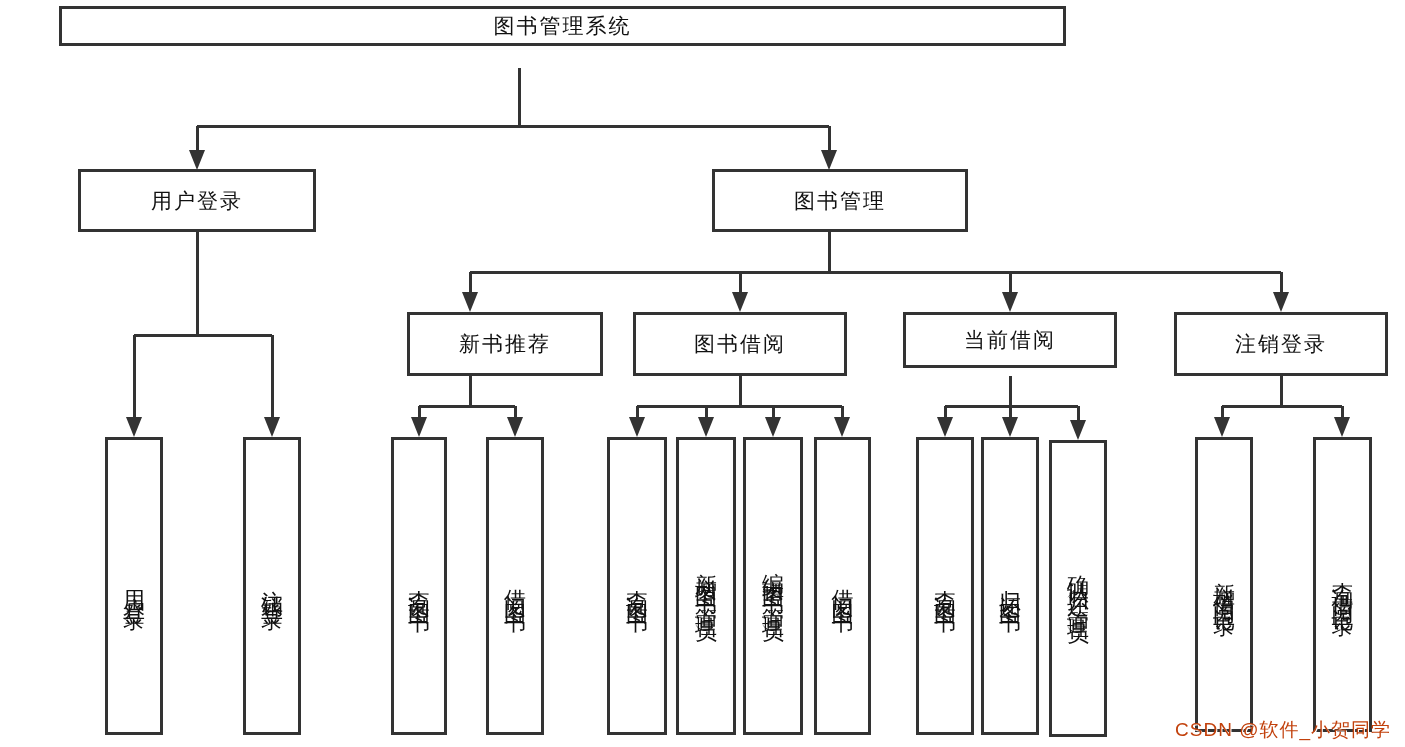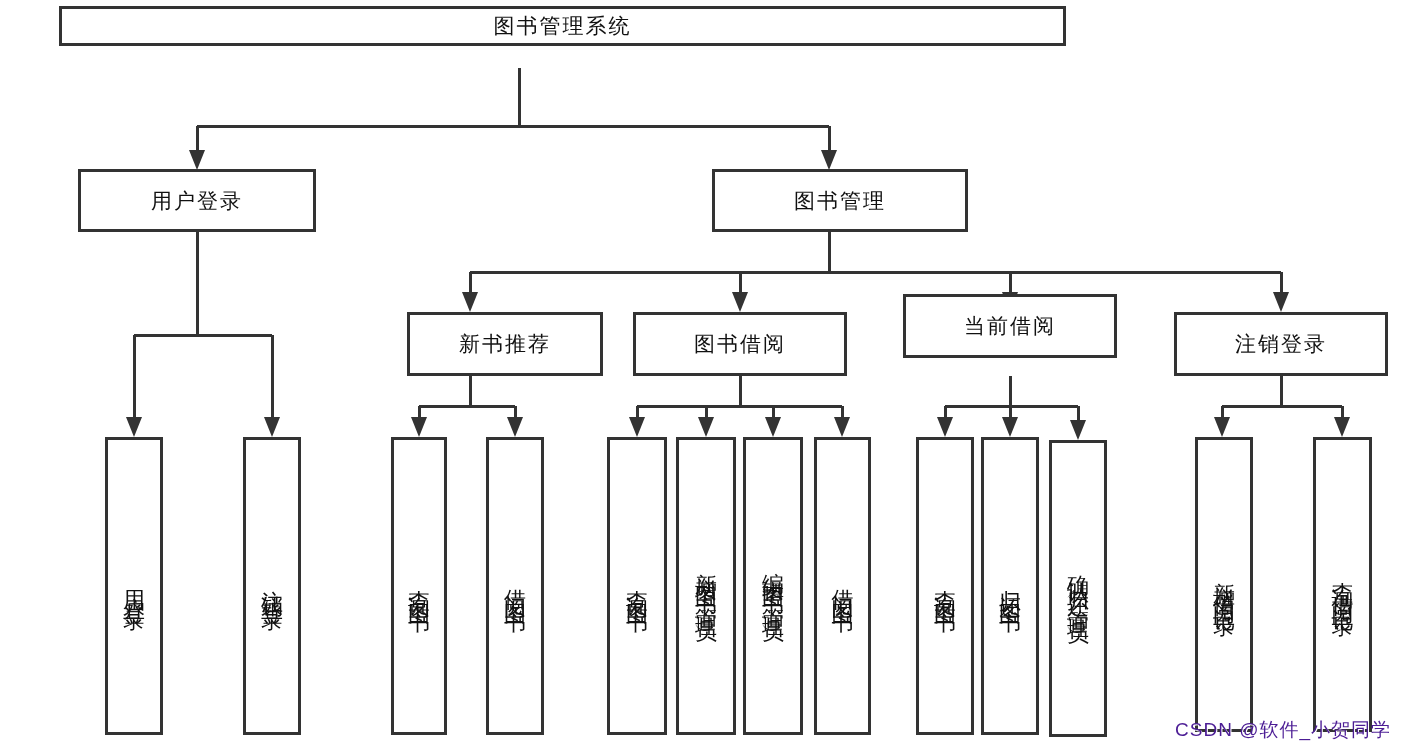--- a/index.html
+++ b/index.html
@@ -37,21 +37,21 @@
     display:flex;align-items:center;justify-content:center;
     color:var(--text);
     font-size:22px;
     letter-spacing:7px;
     line-height:1;
   }
   .watermark{
     position:absolute;
     right:14px;bottom:4px;
     font-size:19px;
-    color:#4c1d95;
+    color:#c2410c;
     text-shadow:1px 1px 0 #ffffff;
     letter-spacing:1px;
     white-space:nowrap;
   }
 </style>
 </head>
 <body>
 
 <div class="canvas">
 
@@ -95,21 +95,21 @@
     </g>
   </svg>
 
   <div class="hbox" style="left:16px;top:6px;width:1007px;height:40px;margin-left:43px;">图书管理系统</div>
 
   <div class="hbox" style="left:78px;top:169px;width:238px;height:63px;">用户登录</div>
   <div class="hbox" style="left:712px;top:169px;width:256px;height:63px;">图书管理</div>
 
   <div class="hbox" style="left:362px;top:312px;width:196px;height:64px;margin-left:45px;">新书推荐</div>
   <div class="hbox" style="left:633px;top:312px;width:214px;height:64px;font-family:Liberation Mono, monospace;">图书借阅</div>
-  <div class="hbox" style="left:903px;top:294px;width:214px;height:64px;">当前借阅</div>
+  <div class="hbox" style="left:903px;top:312px;width:214px;height:56px;">当前借阅</div>
   <div class="hbox" style="left:1174px;top:312px;width:214px;height:64px;">注销登录</div>
 
   <div class="vbox" style="left:105px;">用户登录</div>
   <div class="vbox" style="left:243px;">注销登录</div>
 
   <div class="vbox" style="left:391px;width:56px;">查询图书</div>
   <div class="vbox" style="left:486px;">借阅图书</div>
 
   <div class="vbox" style="left:607px;width:60px;">查询图书</div>
   <div class="vbox" style="left:676px;width:60px;">新增图书（管理员）</div>

